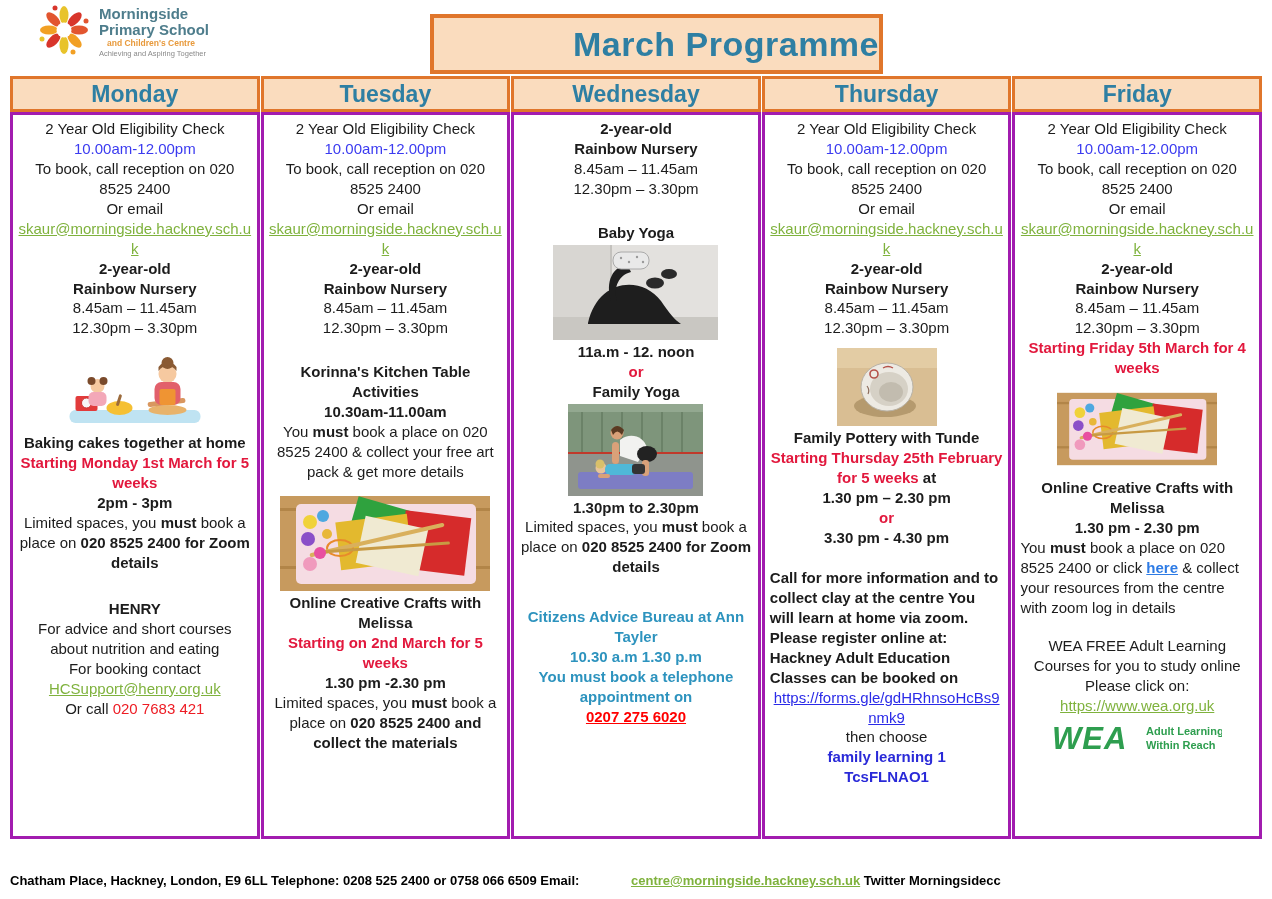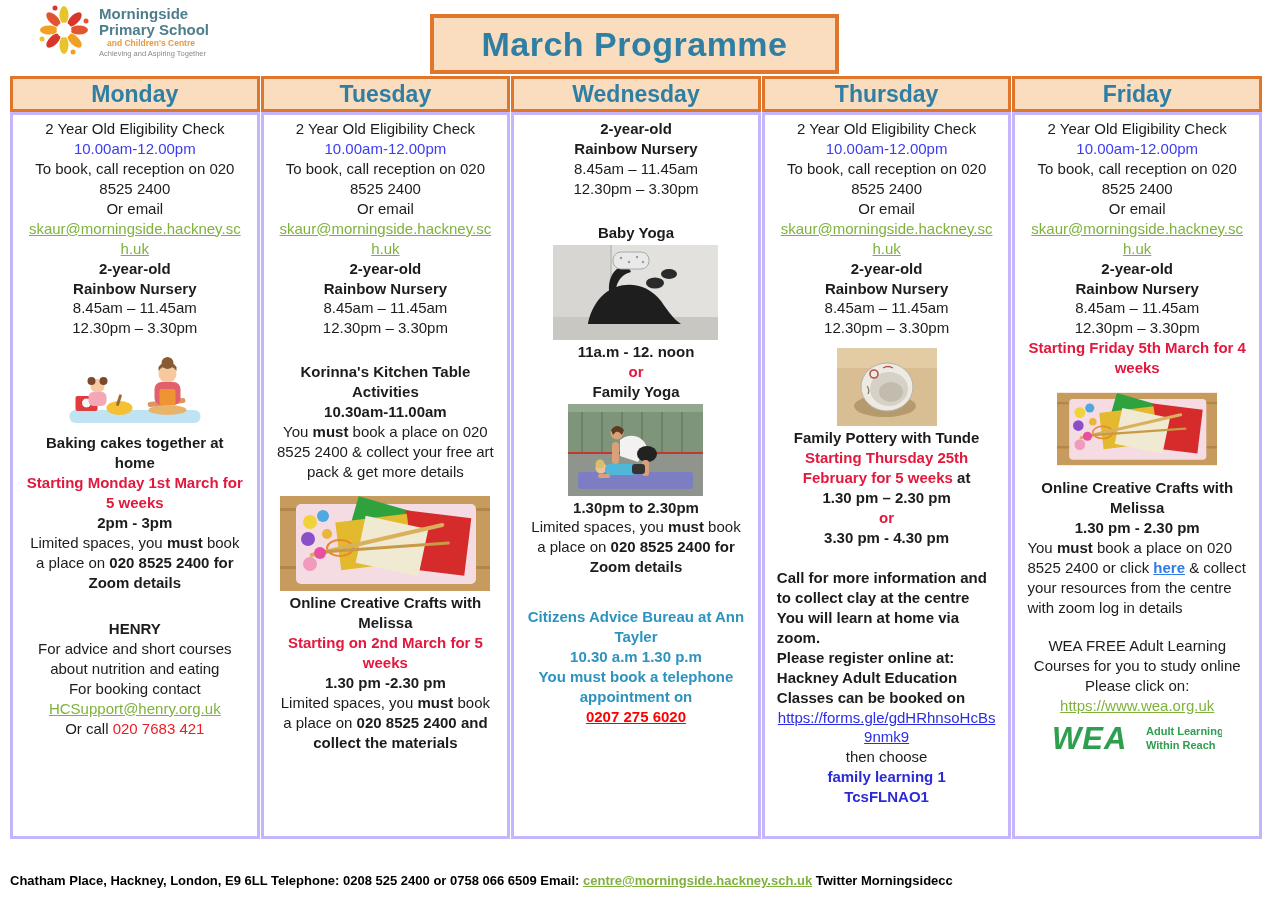--- a/index.html
+++ b/index.html
@@ -7,48 +7,48 @@
   .page{position:relative;width:1272px;height:899px;overflow:hidden;background:#fff;}
 
   
   .logo{position:absolute;left:38px;top:4px;display:flex;align-items:center;gap:9px;}
   .logo-text{display:flex;flex-direction:column;line-height:1.05;}
   .logo-l1,.logo-l2{color:#4E7D8C;font-weight:bold;font-size:15px;}
   .logo-l3{color:#E89A3C;font-weight:bold;font-size:8.5px;margin-top:2px;padding-left:8px;}
   .logo-l4{color:#8a8a8a;font-size:7.5px;margin-top:2px;}
 
   
-  .title-box{position:absolute;left:430px;top:14px;width:409px;height:60px;box-sizing:border-box;
-    background:#FADCBE;border:4px solid #E0762B;display:flex;align-items:center;justify-content:center;}
+  .title-box{position:absolute;left:430px;top:14px;width:453px;height:60px;box-sizing:border-box;
+    background:#FADCBE;border:4px solid #E0762B;display:flex;align-items:center;justify-content:flex-end;}
   .title-box h1{margin:0;color:#2E7FA3;font-size:34px;font-weight:bold;letter-spacing:.5px;}
 
   
   .grid{position:absolute;left:10px;top:76px;width:1252px;display:grid;grid-template-columns:repeat(5,1fr);column-gap:1px;}
   .col{display:flex;flex-direction:column;}
   .day-head{background:#FADCBE;border:3px solid #E0762B;height:36px;box-sizing:border-box;
     display:flex;align-items:center;justify-content:center;color:#2E7FA3;font-weight:bold;font-size:23px;}
-  .day-body{background:#fff;border:3px solid #c4b5fd;border-top-width:3px;height:727px;box-sizing:border-box;
-    padding:4px 12px;overflow:hidden;font-size:15px;line-height:1.33;}
+  .day-body{background:#fff;border:3px solid #a21caf;border-top-width:3px;height:727px;box-sizing:border-box;
+    padding:4px 5px;overflow:hidden;font-size:15px;line-height:1.33;}
   p.blk{margin:0;text-align:center;overflow-wrap:anywhere;}
   p.blk.left{text-align:left;}
   .imgwrap{display:flex;justify-content:center;margin:2px 0;}
 
   
   .b{font-weight:bold;}
   .blue{color:#3B3BF0;margin-top:24px;}
   .glink{color:#7FB23D;text-decoration:underline;}
   .red{color:#E2183D;font-weight:bold;}
   .redtext{color:#ED1C24;}
   .redb{color:#FF0000;font-weight:bold;text-decoration:underline;}
   .teal{color:#2D93BE;font-weight:bold;}
   .indigo{color:#2A2AD8;font-weight:bold;}
   .blink{color:#2B2BE8;text-decoration:underline;}
   .hlink{color:#2D7BE5;font-weight:bold;text-decoration:underline;}
   .navy{color:#000000;font-weight:bold;}
-  .glinknavy{color:#7FB23D;font-weight:bold;text-decoration:underline;}
+  .glinknavy{color:#7FB23D;font-weight:bold;text-decoration:underline;margin-left:48px;}
   a{cursor:pointer;}
 
   
   .footer{position:absolute;left:10px;top:873px;width:1252px;font-size:13px;white-space:nowrap;}
 </style>
 </head>
 <body>
 
 <div class="page">
 

